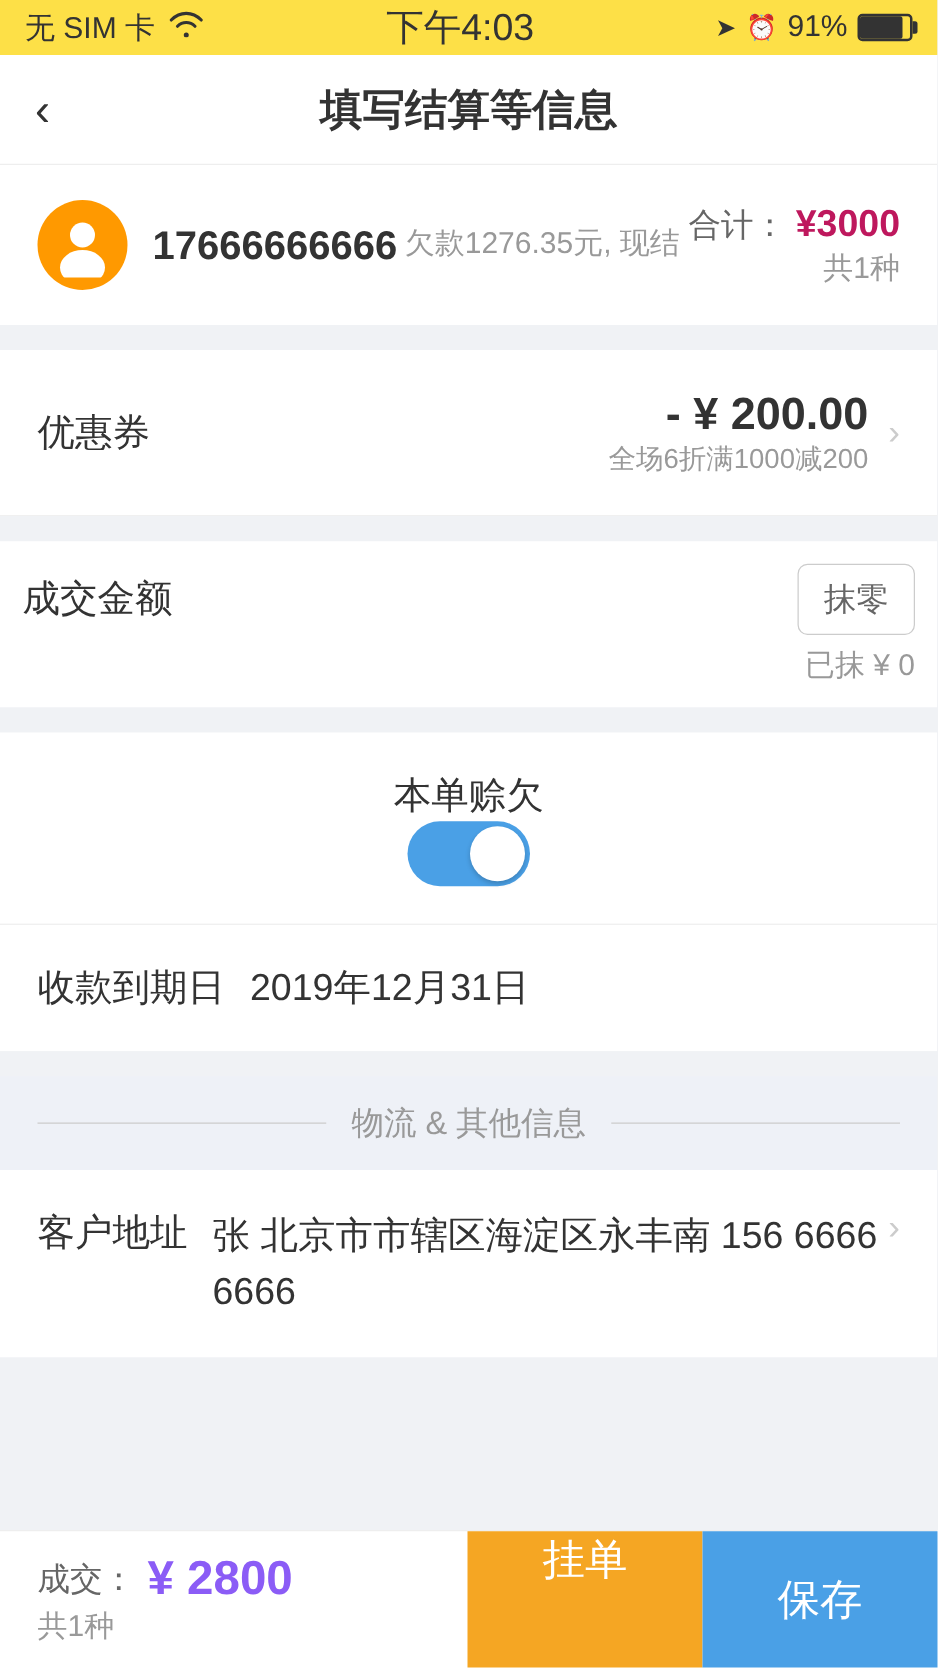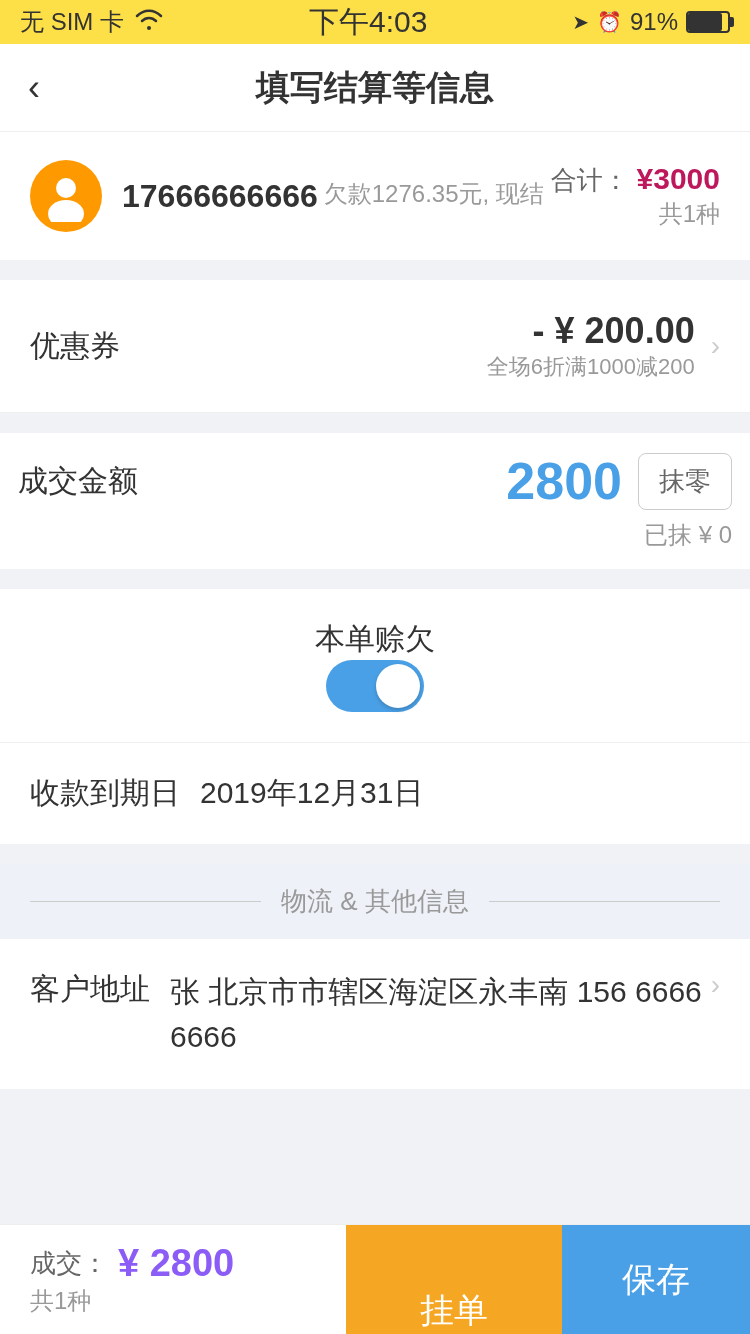--- a/index.html
+++ b/index.html
@@ -304,24 +304,24 @@
     }
     .footer-summary-top {
       display: flex;
       align-items: center;
       gap: 10px;
     }
     .footer-summary-label { font-size: 26px; color: #666; }
     .footer-summary-value { font-size: 38px; font-weight: 600; color: #8b5cf6; }
     .footer-summary-count { font-size: 24px; color: #999; }
     .footer-btn-hold {
-      width: 216px;
+      width: 188px;
       background: #f5a623;
       display: flex;
-      align-items: flex-end;
+      align-items: flex-start;
       justify-content: center;
       font-size: 34px;
       color: #fff;
       cursor: pointer;
       margin-left: 48px;
     }
     .footer-btn-save {
       width: 188px;
       background: #4aa0e6;
       display: flex;
@@ -398,21 +398,20 @@
       <span class="chevron-right">›</span>
     </div>
   </div>
 
   <div class="section-divider"></div>
 
   <div class="amount-section">
     <div class="amount-row">
       <span class="amount-label">成交金额</span>
       <div class="amount-right">
-        <span class="amount-value">2800</span>
         <button class="round-btn">抹零</button>
       </div>
     </div>
     <div class="amount-sub">已抹  ¥ 0</div>
   </div>
 
 
   <div class="section-divider"></div>
 
   <div class="writeoff-section">

